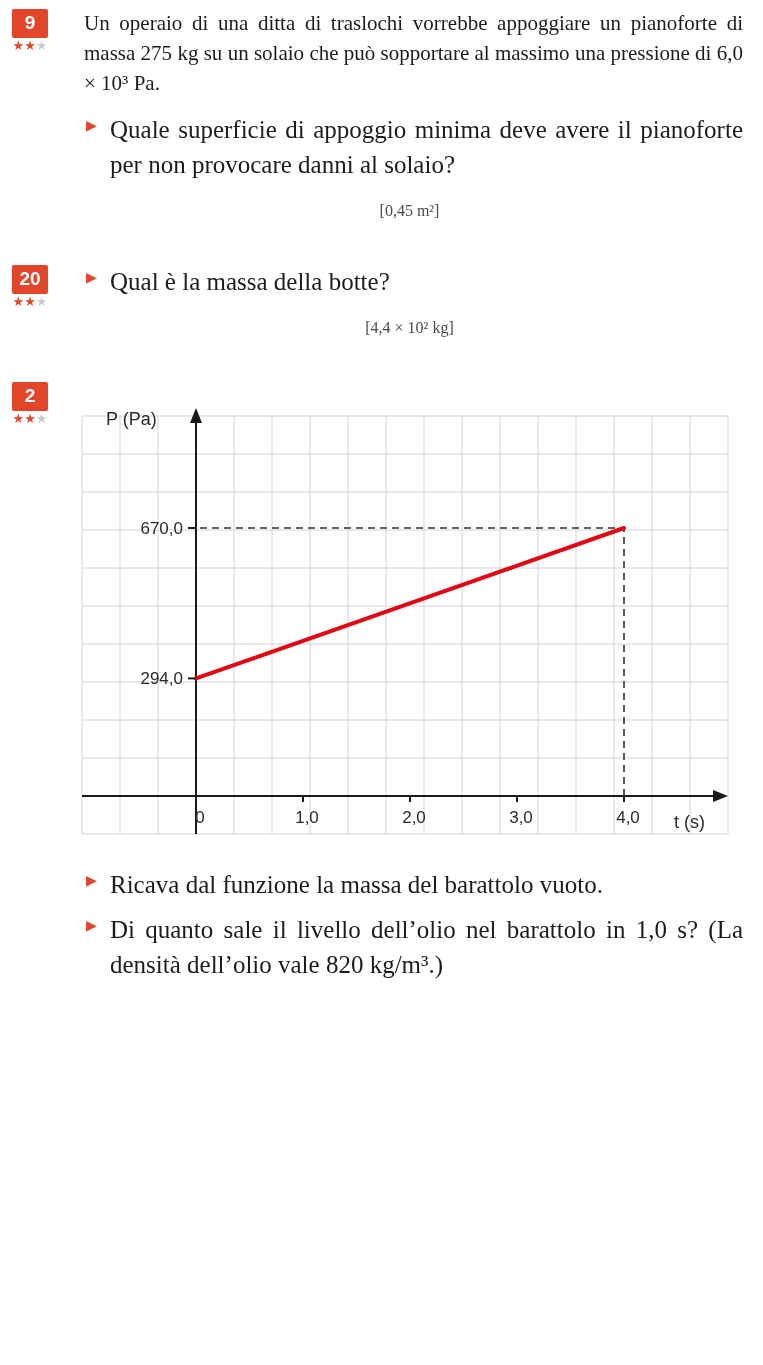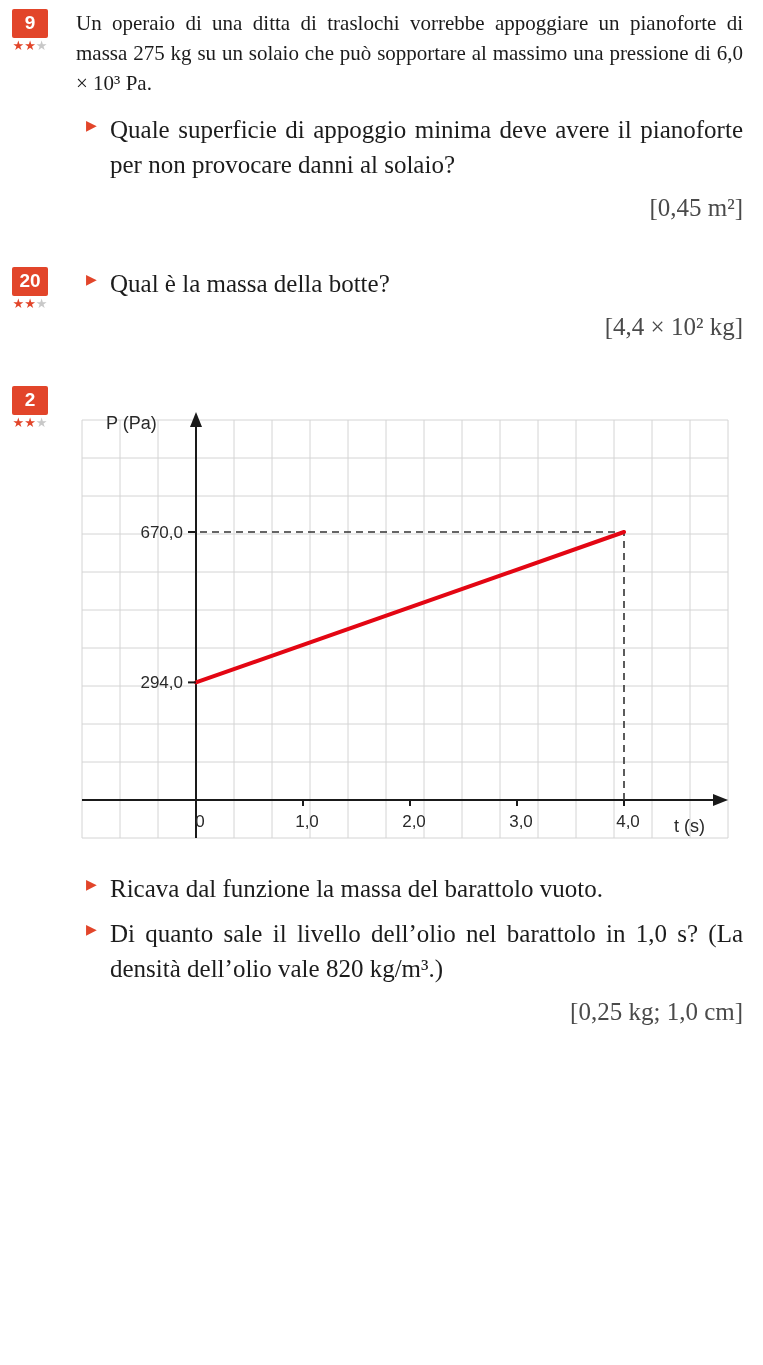--- a/index.html
+++ b/index.html
@@ -40,21 +40,21 @@
   .stars{
     margin-top:1px;
     font-size:13px;
     letter-spacing:0px;
     line-height:14px;
     white-space:nowrap;
   }
   .star.filled{color:#e2452a;}
   .star.empty{color:#c8c8c8;}
   .ex-text{
-    margin:0 0 14px 0;
+    margin:0 0 14px 8px;
     font-size:21px;
     line-height:1.43;
     text-align:justify;
   }
   .question{
     display:flex;
     align-items:flex-start;
     margin:10px 0 6px 4px;
   }
   .q-marker{
@@ -66,23 +66,23 @@
     box-sizing:border-box;
   }
   .q-text{
     margin:0;
     flex:1;
     font-size:25px;
     line-height:1.40;
     text-align:justify;
   }
   .answer{
-    margin-top:12px;
-    text-align:right;
-    font-size:25px;
+    margin-top:20px;
+    text-align:center;
+    font-size:16px;
     color:#4a4a4a;
   }
   .graph-wrap{
     margin:18px 0 12px 0;
   }
   .tick{
     font-family:"Liberation Sans","DejaVu Sans",sans-serif;
     font-size:17px;
     fill:#2a2a2a;
   }
@@ -187,16 +187,15 @@
     </div>
 
     <div class="question">
       <span class="q-marker">▶</span>
       <p class="q-text">Ricava dal funzione la massa del barattolo vuoto.</p>
     </div>
     <div class="question">
       <span class="q-marker">▶</span>
       <p class="q-text">Di quanto sale il livello dell’olio nel barattolo in 1,0 s? (La densità dell’olio vale 820 kg/m³.)</p>
     </div>
-    <div class="answer">[0,25 kg; 1,0 cm]</div>
   </section>
 
 </div>
 
 </body></html>

